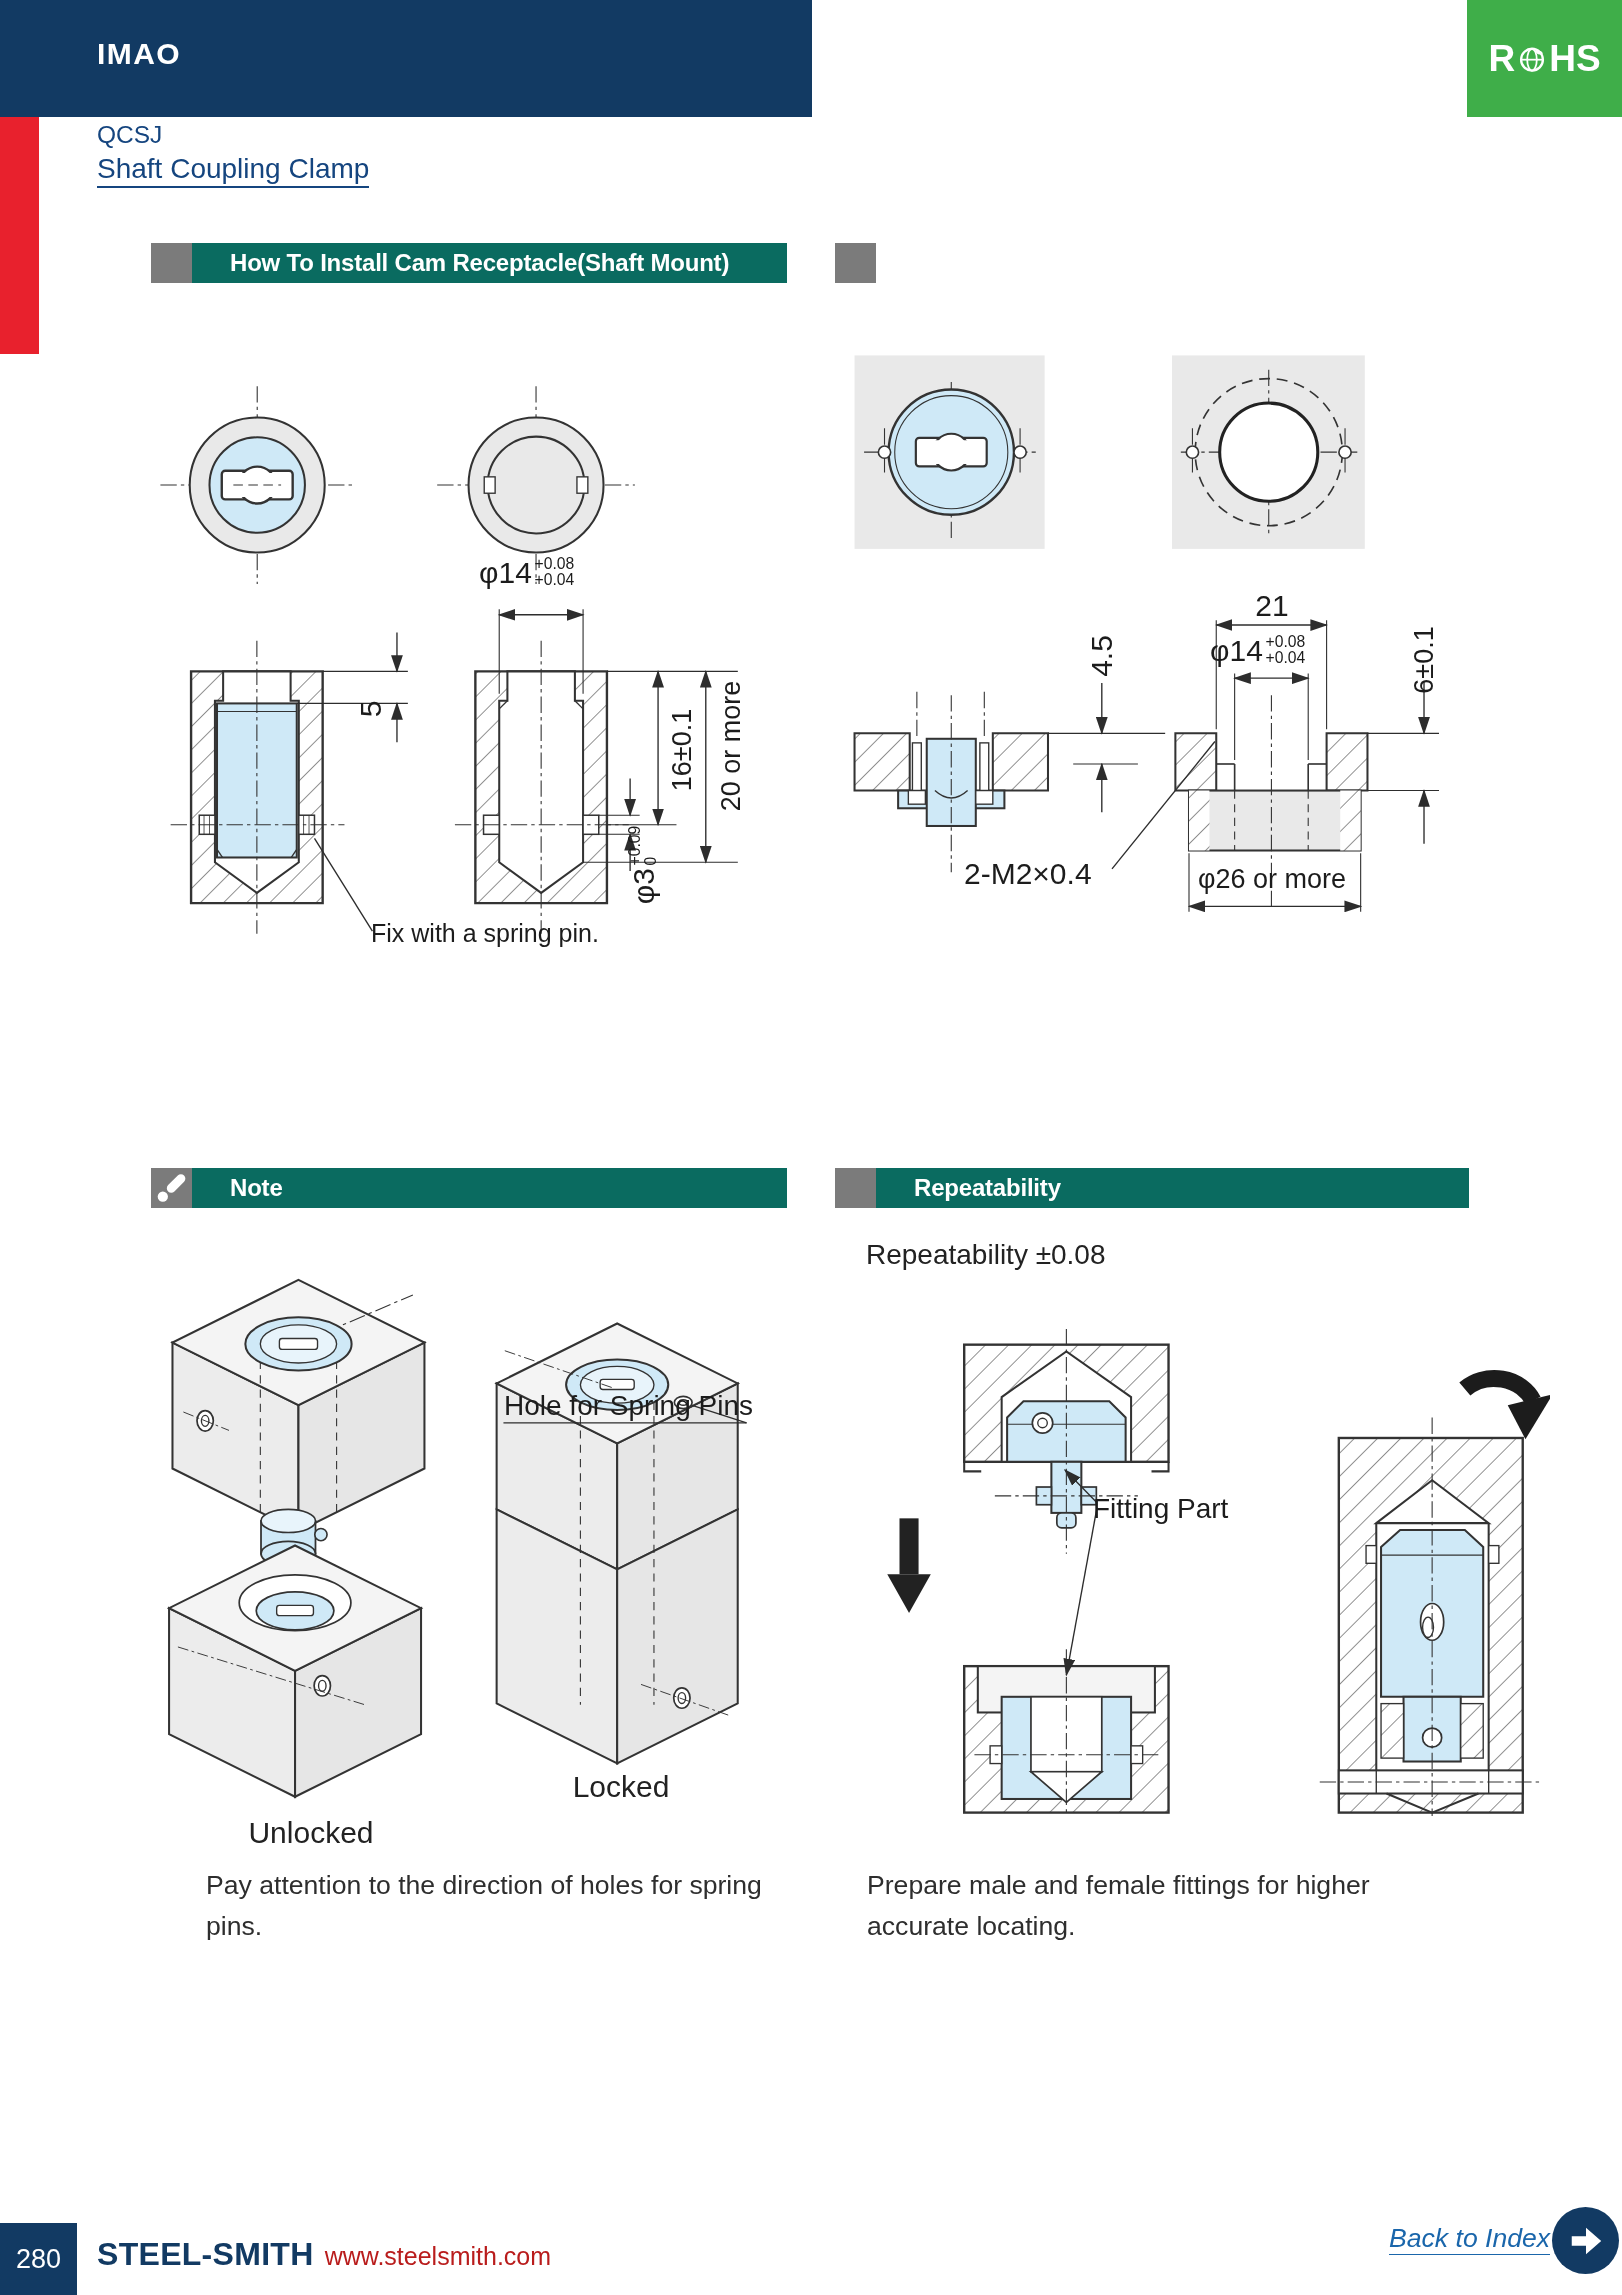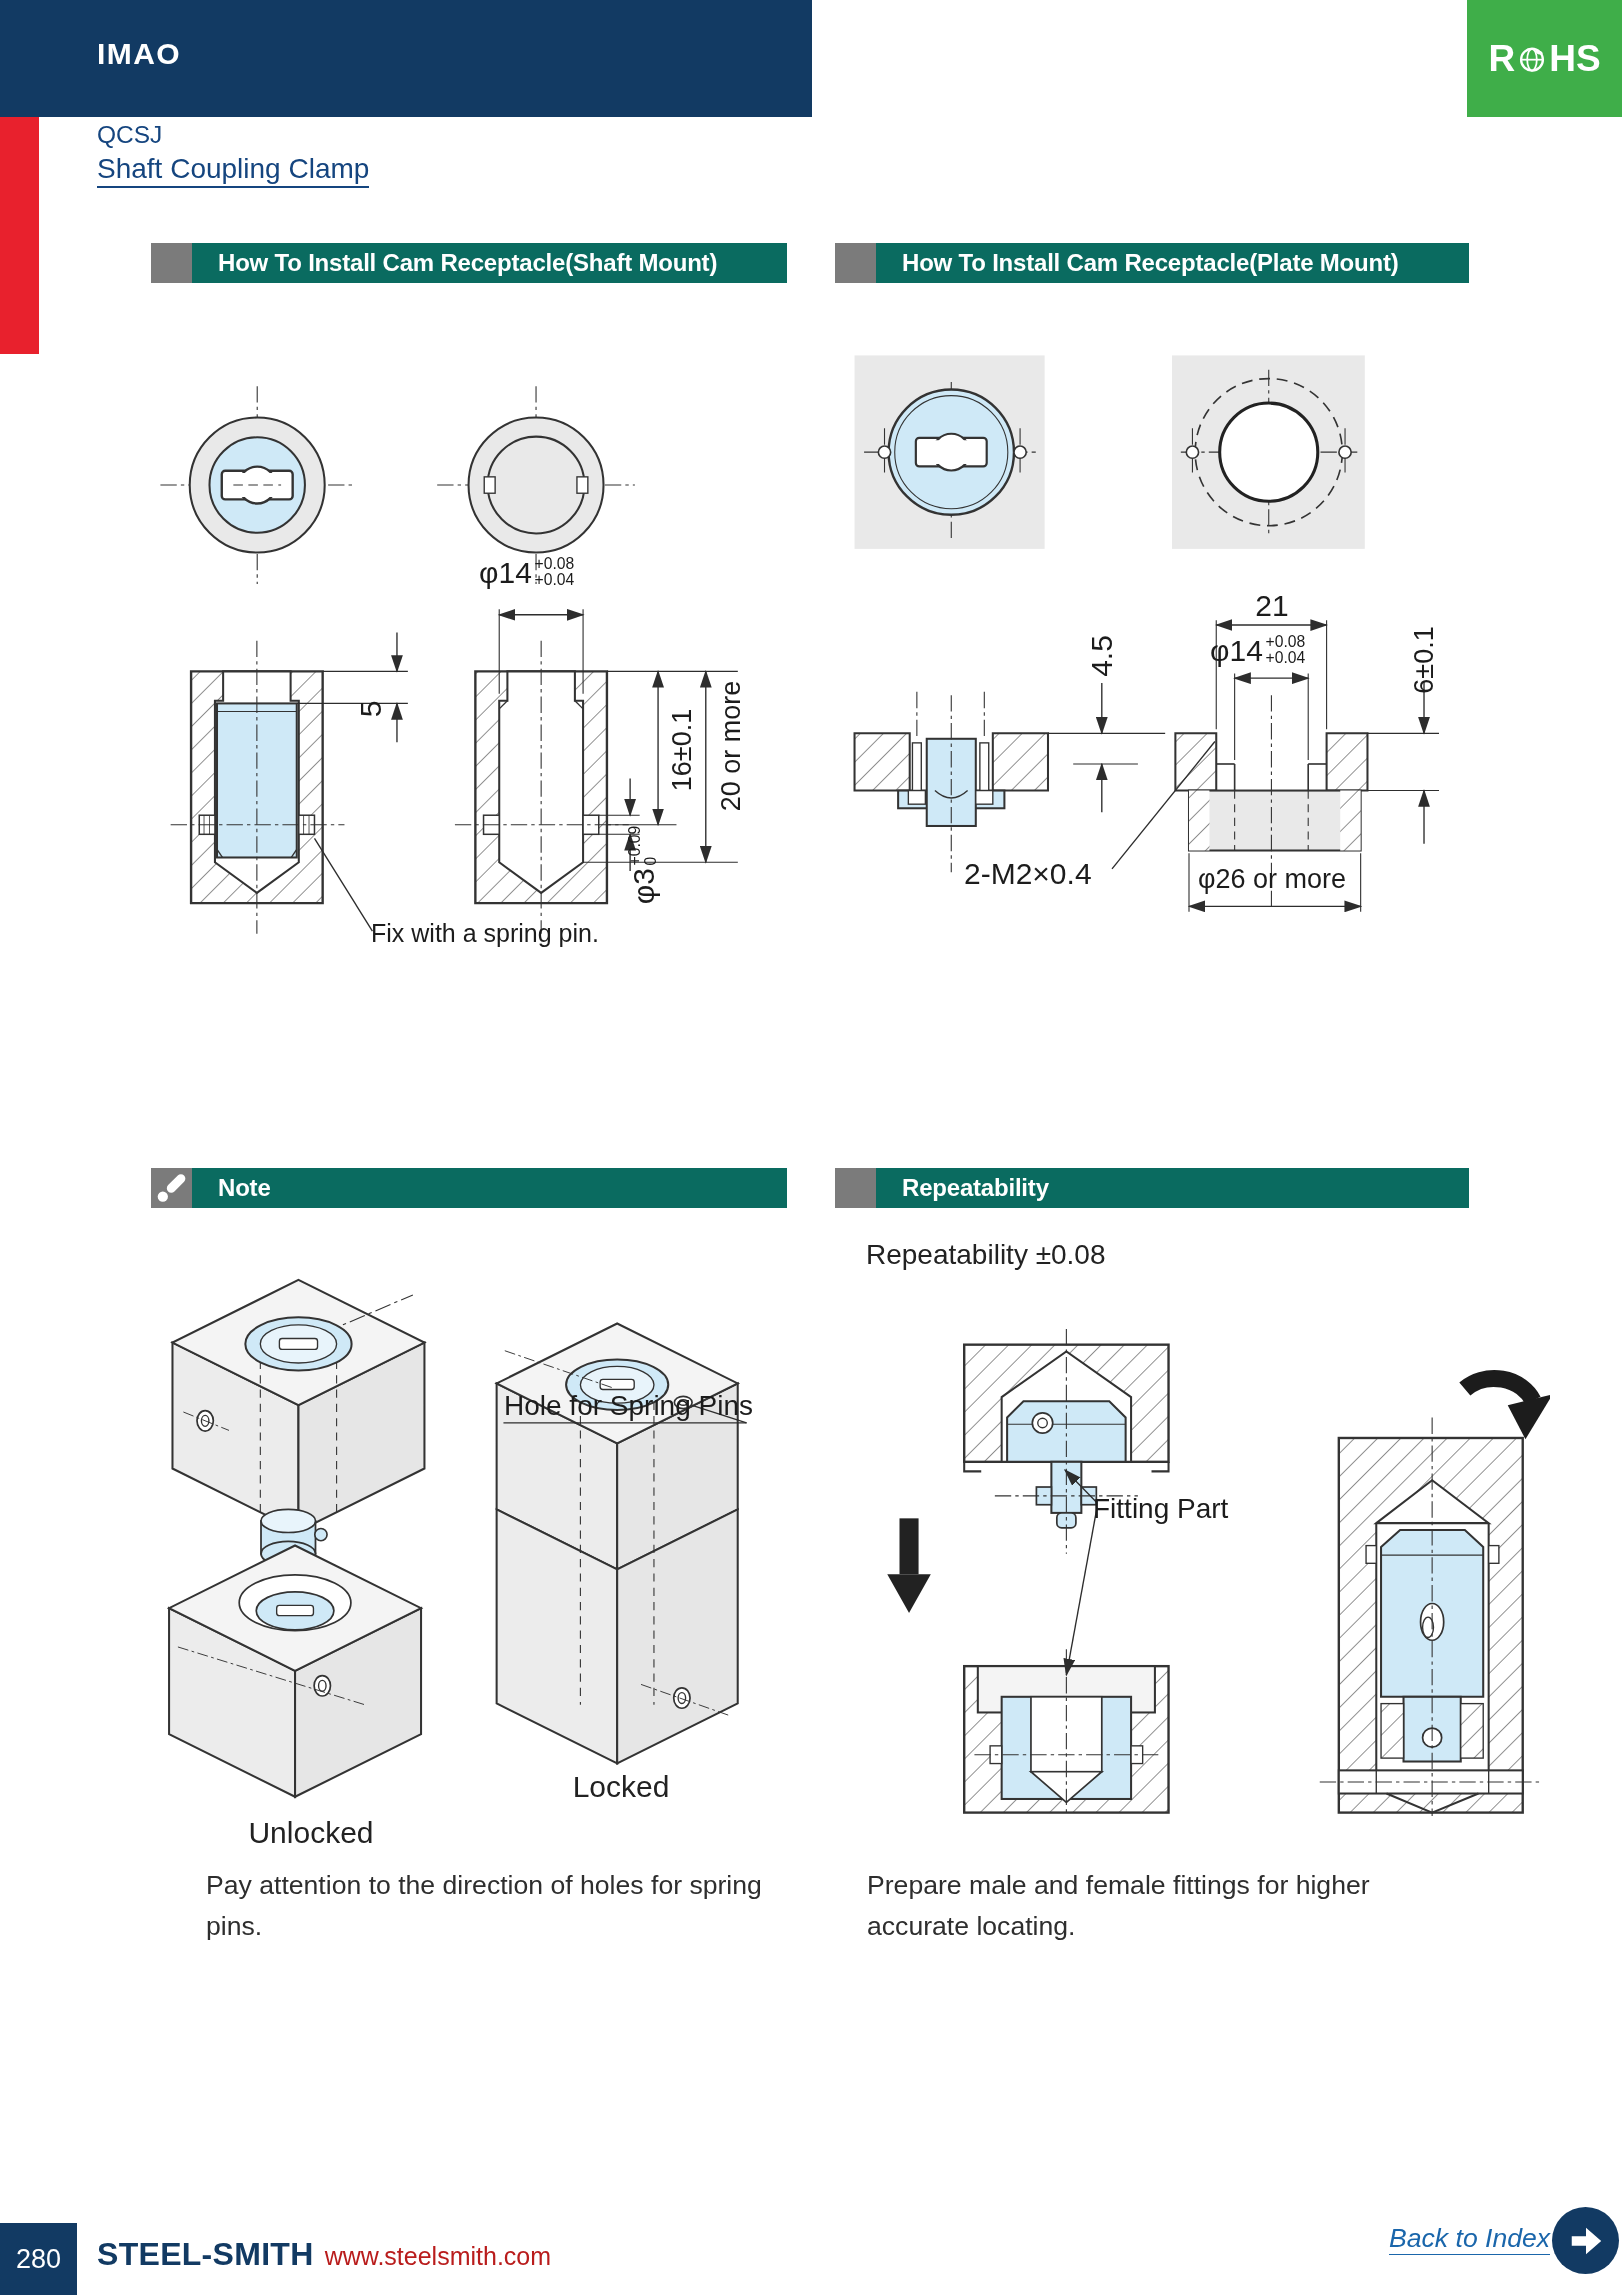--- a/index.html
+++ b/index.html
@@ -10,21 +10,21 @@
   .topbar{left:0;top:0;width:812px;height:117px;background:#123a63;display:flex;align-items:center;}
   .brand{color:#fff;font-size:30px;font-weight:600;letter-spacing:1.4px;padding:0 0 9.5px 97px;}
   .rohsbox{left:1467px;top:0;width:155px;height:117px;background:#3fae49;display:flex;align-items:center;justify-content:center;gap:2px;}
   .rohsbox span{color:#fff;font-size:37px;font-weight:700;}
   .redstripe{left:0;top:117px;width:39px;height:237px;background:#e8212d;}
   .pcode{left:97px;top:121px;font-size:24.5px;color:#15457f;font-weight:500;}
   .plink{left:97px;top:153px;font-size:28px;color:#15457f;font-weight:500;text-decoration:none;border-bottom:2px solid #15457f;padding-bottom:1.4px;cursor:pointer;}
   
   .graysq{width:41px;height:40px;background:#7b7b7b;display:flex;align-items:center;justify-content:center;}
   .tealbar{height:40px;background:#0a6b60;display:flex;align-items:center;}
-  .tealbar .t{color:#fff;font-size:24px;font-weight:700;padding-left:26px;letter-spacing:-0.2px;white-space:nowrap;}
+  .tealbar .t{color:#fff;font-size:24px;font-weight:700;padding-left:38px;letter-spacing:-0.2px;white-space:nowrap;}
   
   .dimlab{font-size:30px;color:#1c1c1c;white-space:nowrap;display:flex;align-items:center;justify-content:center;}
   .dimrow{display:flex;align-items:center;}
   .tol{display:inline-flex;flex-direction:column;font-size:15.7px;line-height:1.02;margin-left:2.7px;transform:translateY(-1.4px);}
   .rot{transform:rotate(-90deg);transform-origin:center center;}
   .smalltxt{font-size:25px;color:#1c1c1c;white-space:nowrap;}
   .caplab{font-size:30px;color:#222;text-align:center;}
   .bodycap{font-size:26.6px;line-height:1.55;color:#2e2e2e;}
   .leaderlab{font-size:28px;color:#1c1c1c;white-space:nowrap;}
   
@@ -72,23 +72,20 @@
   <div class="abs redstripe"></div>
   <div class="abs pcode">QCSJ</div>
   <a class="abs plink">Shaft Coupling Clamp</a>
 
   <div class="abs graysq" style="left:151px;top:243px;"></div>
   <div class="abs tealbar" style="left:192px;top:243px;width:595px;">
     <span class="t">How To Install Cam Receptacle(Shaft Mount)</span>
   </div>
 
   <div class="abs graysq" style="left:835px;top:243px;"></div>
-  <div class="abs tealbar" style="left:876px;top:243px;width:593px;">
-    <span class="t">How To Install Cam Receptacle(Plate Mount)</span>
-  </div>
 
   <svg class="abs" style="left:157px;top:320px;" width="634" height="266" viewBox="0 0 930 390">
     <g stroke="#333" stroke-width="1.6" stroke-dasharray="24 6 5 6">
       <line x1="5" y1="242" x2="292" y2="242"></line>
       <line x1="147" y1="97" x2="147" y2="387"></line>
       <line x1="411" y1="242" x2="701" y2="242"></line>
       <line x1="556" y1="97" x2="556" y2="387"></line>
     </g>
     <circle cx="147" cy="242" r="99" fill="#e9e9e9" stroke="#333" stroke-width="3"></circle>
     <circle cx="147" cy="242" r="70" fill="#cfe9f7" stroke="#333" stroke-width="3"></circle>

